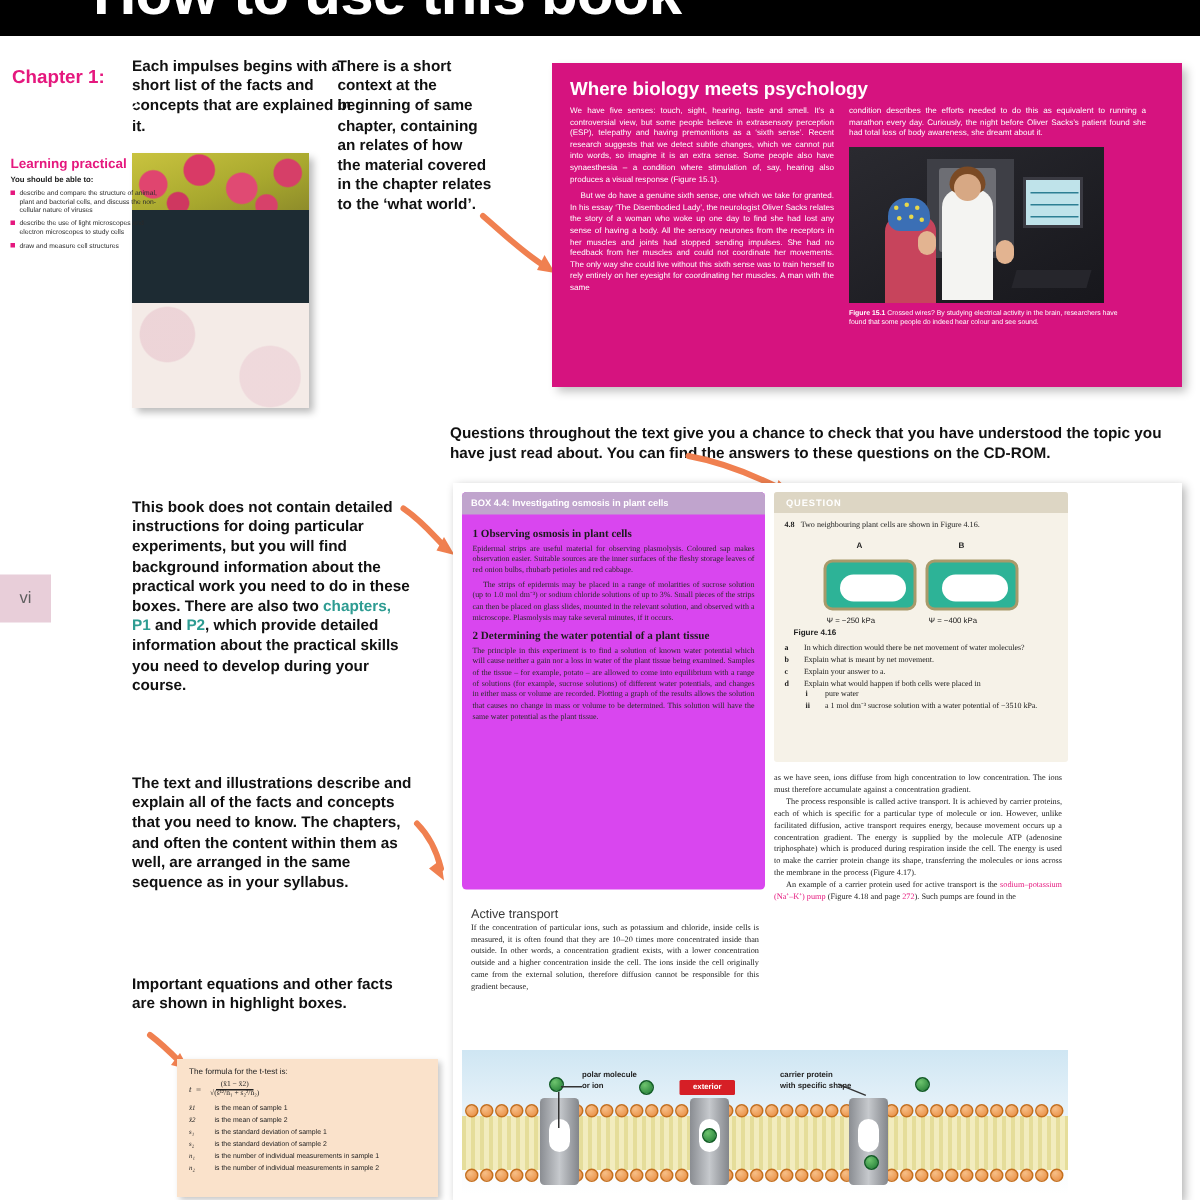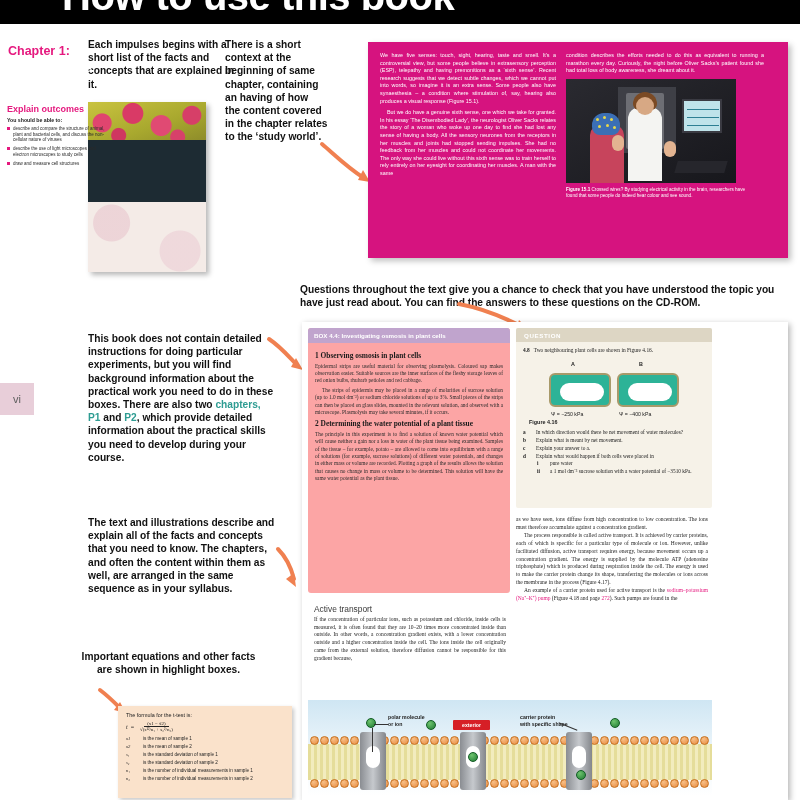--- a/index.html
+++ b/index.html
@@ -159,21 +159,21 @@
   
   .spread {
     position:absolute; left:302px; top:322px; width:486px; height:478px;
     background:#ffffff; box-shadow:2px 2px 6px rgba(0,0,0,0.3);
     overflow:hidden;
   }
 
   
   .box44 {
     position:absolute; left:6px; top:6px; width:202px; height:265px;
-    background:#fca5a5; border-radius:3px; overflow:hidden;
+    background:#d946ef; border-radius:3px; overflow:hidden;
   }
   .box44-head {
     background:#c0a4cd; color:#ffffff; font-size:6.2px; font-weight:bold;
     padding:4px 6px;
   }
   .box44-body { padding:5px 7px; }
   .b44-h {
     font-size:7.4px; font-weight:bold; color:#1b1b1b;
     margin:3px 0 2.5px 0; font-family:"Liberation Serif", serif;
   }
@@ -313,21 +313,21 @@
 
 <div class="anno" style="left:88px; top:38px; width:150px;">Each impulses begins with a short list of the facts and concepts that are explained in it.</div>
 
 <div class="chapter-card">
   <div class="cc-photo"></div>
   <div class="cc-dark"></div>
   <div class="cc-body"></div>
 </div>
 <div class="cc-chapno">Chapter 1:</div>
 <div class="cc-chaptitle">Cell structure</div>
-<div class="cc-lo">Explain outcomes</div>
+<div class="cc-lo">Learning practical</div>
 <div class="cc-should">You should be able to:</div>
 <div class="cc-list">
   <div class="cc-li">
     <span class="cc-bullet"></span>
     <span>describe and compare the structure of animal, plant and bacterial cells, and discuss the non-cellular nature of viruses</span>
   </div>
   <div class="cc-li">
     <span class="cc-bullet"></span>
     <span>describe the use of light microscopes and electron microscopes to study cells</span>
   </div>
@@ -335,32 +335,33 @@
     <span class="cc-bullet"></span>
     <span>draw and measure cell structures</span>
   </div>
 </div>
 
 <div class="anno" style="left:225px; top:38px; width:120px;">
   <div>There is a short</div>
   <div>context at the</div>
   <div>beginning of same</div>
   <div>chapter, containing</div>
-  <div>an having of how</div>
-  <div>the content covered</div>
+  <div>an relates of how</div>
+  <div>the material covered</div>
   <div>in the chapter relates</div>
-  <div>to the ‘study world’.</div>
+  <div>to the ‘what world’.</div>
 </div>
 
 <svg class="arrow" style="left:318px; top:140px;" width="60" height="50">
   <path d="M4,4 C18,16 30,28 46,38" stroke="#f08050" stroke-width="4" fill="none" stroke-linecap="round"></path>
   <path d="M52,42 L40,40 L45,30 Z" fill="#f08050"></path>
 </svg>
 
 <div class="pink-panel">
+  <div class="pp-title">Where biology meets psychology</div>
   <div class="pp-cols">
     <div class="pp-col1">
       <p class="pp-p">We have five senses: touch, sight, hearing, taste and smell. It’s a controversial view, but some people believe in extrasensory perception (ESP), telepathy and having premonitions as a ‘sixth sense’. Recent research suggests that we detect subtle changes, which we cannot put into words, so imagine it is an extra sense. Some people also have synaesthesia – a condition where stimulation of, say, hearing also produces a visual response (Figure 15.1).</p>
       <p class="pp-p indent">But we do have a genuine sixth sense, one which we take for granted. In his essay ‘The Disembodied Lady’, the neurologist Oliver Sacks relates the story of a woman who woke up one day to find she had lost any sense of having a body. All the sensory neurones from the receptors in her muscles and joints had stopped sending impulses. She had no feedback from her muscles and could not coordinate her movements. The only way she could live without this sixth sense was to train herself to rely entirely on her eyesight for coordinating her muscles. A man with the same</p>
     </div>
     <div class="pp-col2">
       <p class="pp-p">condition describes the efforts needed to do this as equivalent to running a marathon every day. Curiously, the night before Oliver Sacks’s patient found she had total loss of body awareness, she dreamt about it.</p>
       <div class="pp-figbox">
         <div class="fg-wall"></div>
         <div class="fg-door"></div>
@@ -409,21 +410,21 @@
   <path d="M38,35 L26,32 L31,23 Z" fill="#f08050"></path>
 </svg>
 
 <div class="anno" style="left:88px; top:516px; width:190px;">The text and illustrations describe and explain all of the facts and concepts that you need to know. The chapters, and often the content within them as well, are arranged in the same sequence as in your syllabus.</div>
 
 <svg class="arrow" style="left:272px; top:545px;" width="34" height="44">
   <path d="M6,4 C16,14 20,26 22,34" stroke="#f08050" stroke-width="4" fill="none" fill-opacity="0" stroke-linecap="round"></path>
   <path d="M24,42 L14,34 L22,28 Z" fill="#f08050"></path>
 </svg>
 
-<div class="anno" style="left:76px; top:650px; width:185px;text-align:center;">Important equations and other facts are shown in highlight boxes.</div>
+<div class="anno" style="left:88px; top:650px; width:185px;">Important equations and other facts are shown in highlight boxes.</div>
 
 <svg class="arrow" style="left:96px; top:686px;" width="40" height="36">
   <path d="M4,4 C12,10 18,16 24,22" stroke="#f08050" stroke-width="4" fill="none" stroke-linecap="round"></path>
   <path d="M30,27 L18,24 L24,16 Z" fill="#f08050"></path>
 </svg>
 
 <div class="spread">
 
   <div class="box44">
     <div class="box44-head">BOX 4.4: Investigating osmosis in plant cells</div>

